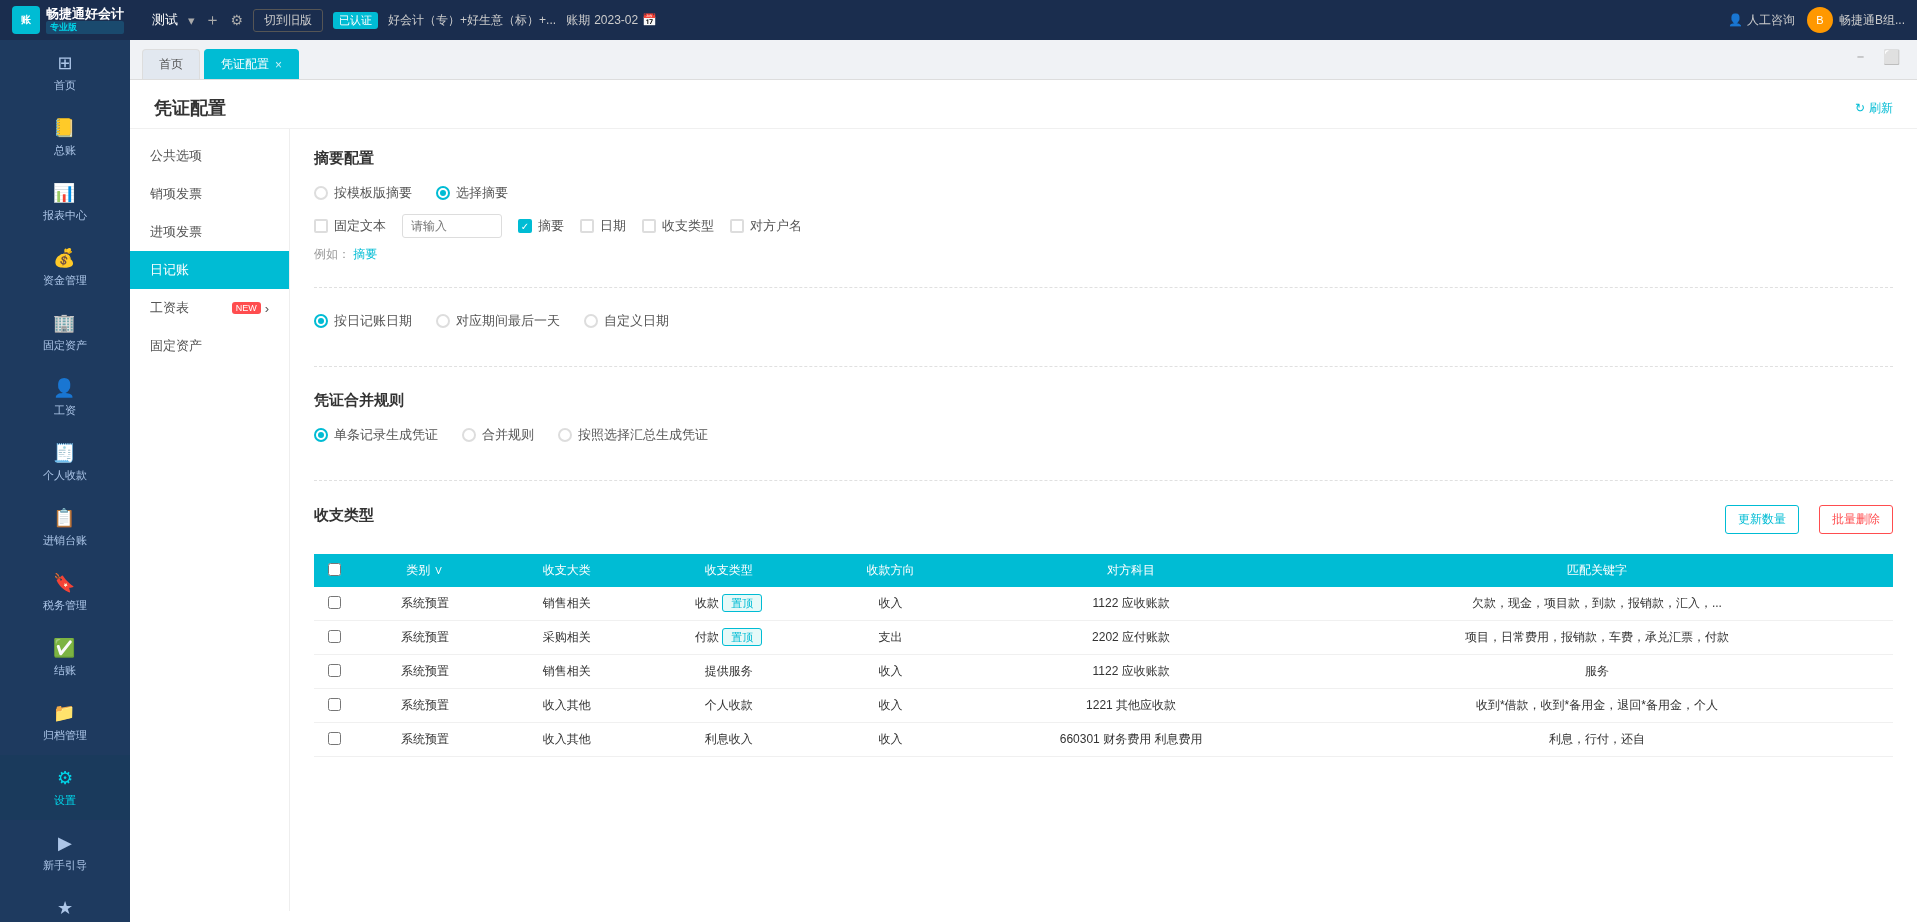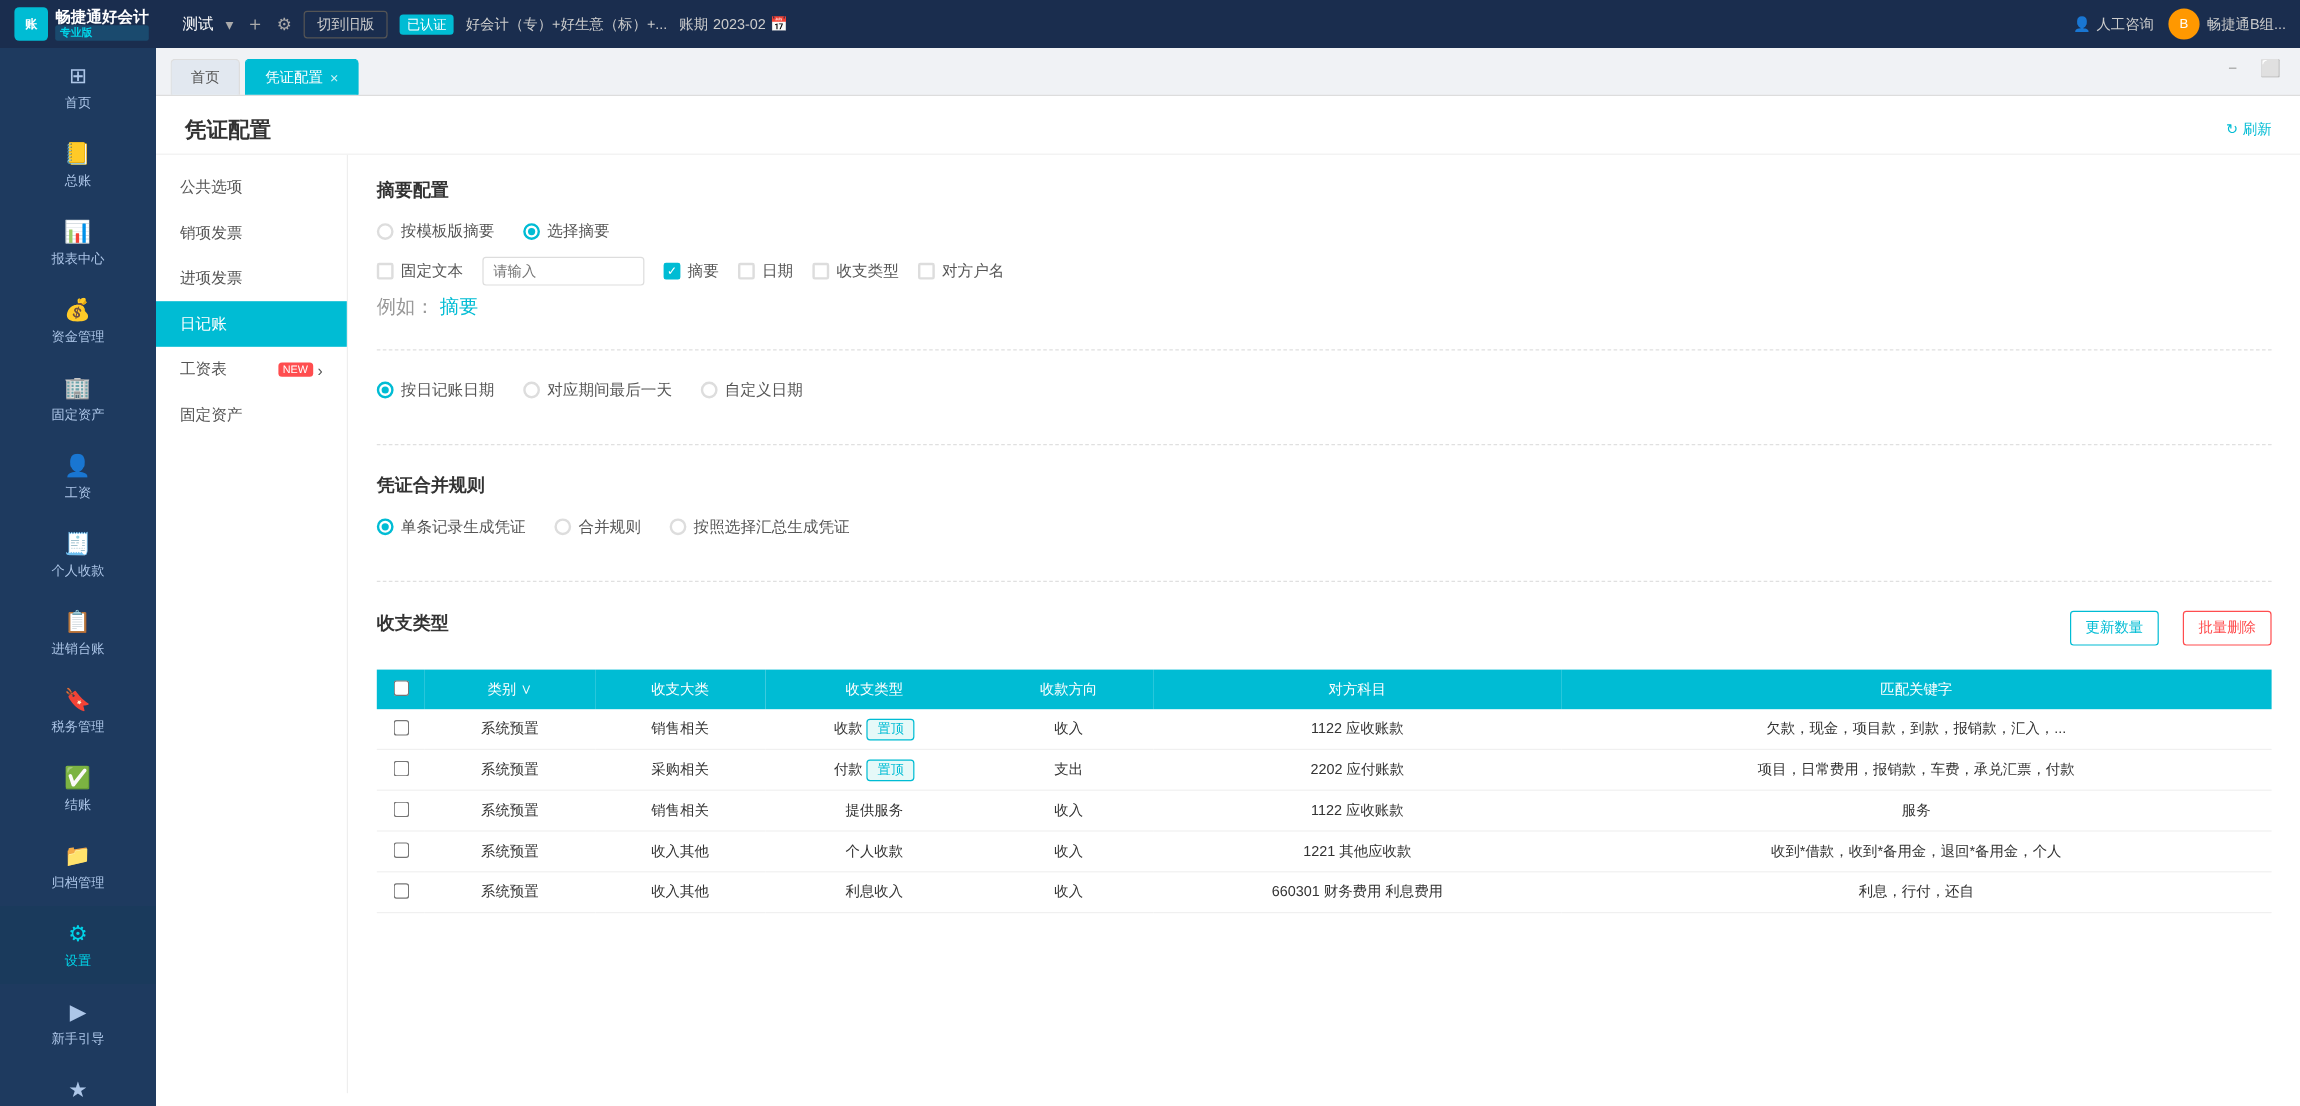--- a/index.html
+++ b/index.html
@@ -73,24 +73,24 @@
     .radio-item { display: flex; align-items: center; gap: 6px; cursor: pointer; font-size: 13px; color: #555; }
     .radio-circle { width: 14px; height: 14px; border-radius: 50%; border: 2px solid #ddd; display: flex; align-items: center; justify-content: center; }
     .radio-circle.checked { border-color: #00bcd4; }
     .radio-circle.checked::after { content: ''; width: 6px; height: 6px; border-radius: 50%; background: #00bcd4; display: block; }
 
     
     .checkbox-row { display: flex; align-items: center; gap: 16px; margin-bottom: 8px; flex-wrap: wrap; }
     .checkbox-item { display: flex; align-items: center; gap: 6px; font-size: 13px; color: #555; cursor: pointer; }
     .checkbox-box { width: 14px; height: 14px; border: 2px solid #ddd; border-radius: 2px; display: flex; align-items: center; justify-content: center; flex-shrink: 0; }
     .checkbox-box.checked { background: #00bcd4; border-color: #00bcd4; color: #fff; font-size: 10px; }
-    .text-input { border: 1px solid #ddd; border-radius: 3px; padding: 4px 8px; font-size: 12px; color: #999; width: 135px; }
-
-    
-    .example-text { color: #00bcd4; font-size: 16px; margin-top: 6px; }
+    .text-input { border: 1px solid #ddd; border-radius: 3px; padding: 4px 8px; font-size: 12px; color: #999; width: 100px; }
+
+    
+    .example-text { color: #00bcd4; font-size: 12px; margin-top: 6px; }
     .example-label { color: #999; }
 
     
     .table-header-row { display: flex; justify-content: flex-end; gap: 20px; margin-bottom: 8px; padding-left: 16px; }
     .table-action-btn { padding: 5px 12px; border-radius: 3px; font-size: 12px; cursor: pointer; }
     .btn-outline { border: 1px solid #00bcd4; color: #00bcd4; background: #fff; }
     .btn-danger { border: 1px solid #ff4d4f; color: #ff4d4f; background: #fff; }
 
     
     .data-table { width: 100%; border-collapse: collapse; }

